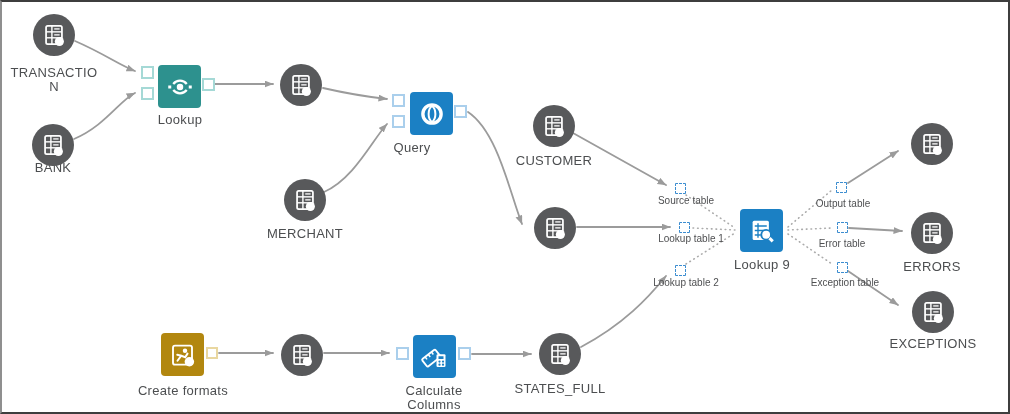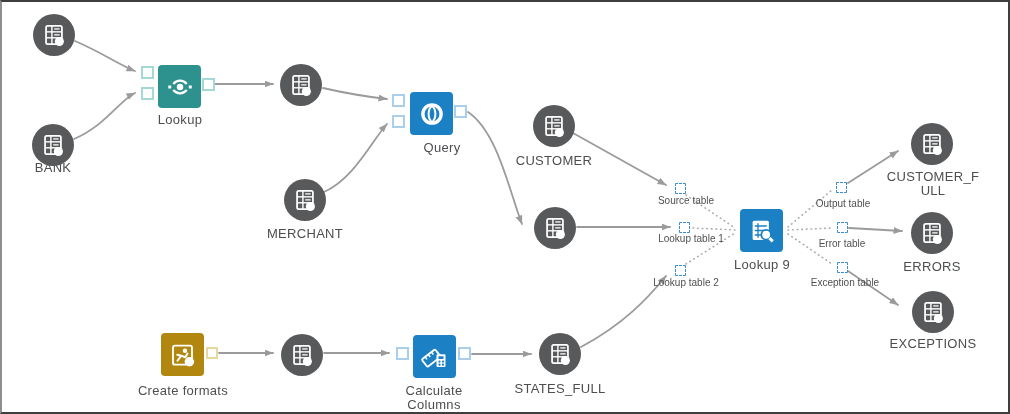--- a/index.html
+++ b/index.html
@@ -227,26 +227,26 @@
   <div class="port pdash" style="left:835px;top:220px"></div>
   <div class="port pdash" style="left:835px;top:260px"></div>
 
   <div class="plabel" style="left:684px;top:192.5px">Source table</div>
   <div class="plabel" style="left:689px;top:231px">Lookup table 1</div>
   <div class="plabel" style="left:684px;top:274.5px">Lookup table 2</div>
   <div class="plabel" style="left:841px;top:195.5px">Output table</div>
   <div class="plabel" style="left:840px;top:235.5px">Error table</div>
   <div class="plabel" style="left:843px;top:274.5px">Exception table</div>
 
+  <div class="nlabel brk" style="left:52px;top:64px">TRANSACTION</div>
   <div class="nlabel" style="left:51px;top:159px">BANK</div>
   <div class="nlabel nowrap" style="left:178px;top:111px">Lookup</div>
   <div class="nlabel" style="left:303px;top:225px">MERCHANT</div>
-  <div class="nlabel nowrap" style="left:440px;top:139px">Query</div>
+  <div class="nlabel nowrap" style="left:410px;top:139px">Query</div>
   <div class="nlabel" style="left:552px;top:152px">CUSTOMER</div>
   <div class="nlabel nowrap" style="left:760px;top:256px">Lookup 9</div>
   <div class="nlabel nowrap" style="left:181px;top:382px">Create formats</div>
   <div class="nlabel wrapbox" style="left:432px;top:382px">Calculate Columns</div>
   <div class="nlabel brk" style="left:558px;top:380px">STATES_FULL</div>
-  <div class="nlabel brk" style="left:931px;top:168px">CUSTOMER_FULL</div>
   <div class="nlabel" style="left:930px;top:258px">ERRORS</div>
   <div class="nlabel" style="left:931px;top:335px">EXCEPTIONS</div>
 
 </div>
 
 </body></html>

